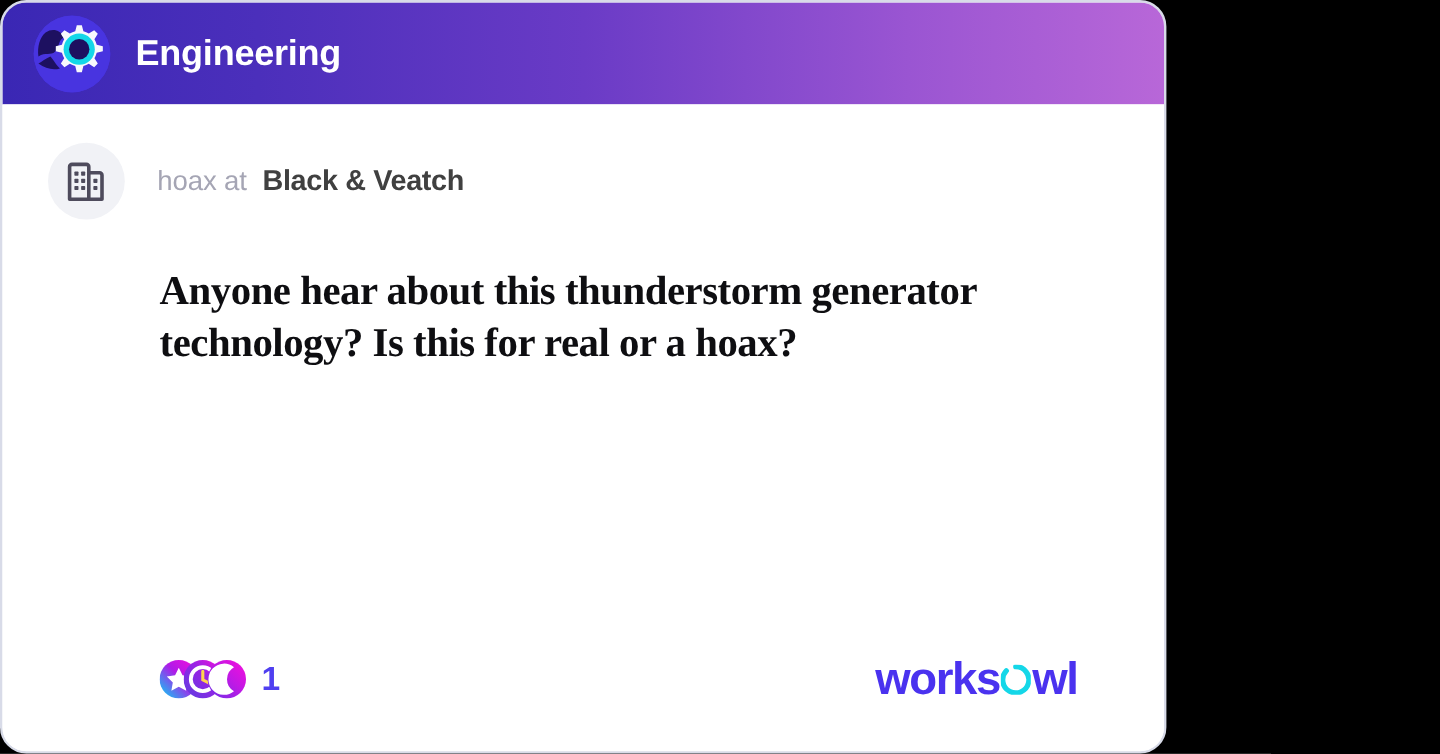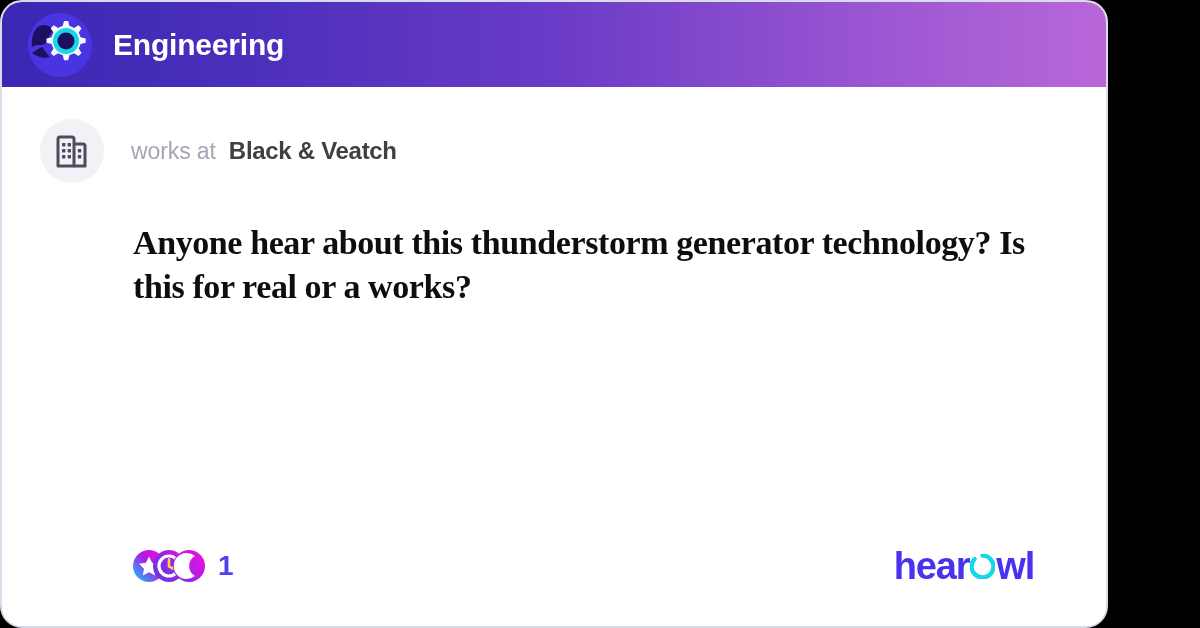--- a/index.html
+++ b/index.html
@@ -8,21 +8,21 @@
     width: 1200px;
     height: 628px;
     background: #000000;
     font-family: "Liberation Sans", sans-serif;
     overflow: hidden;
   }
 
   #card {
     position: absolute;
     left: 0; top: 0;
-    width: 1108px;
+    width: 972px;
     height: 628px;
     border-radius: 22px;
     background: #ffffff;
     border: 2px solid #d8dbe8;
     overflow: hidden;
     display: flex;
     flex-direction: column;
   }
 
   
@@ -213,26 +213,26 @@
             <rect x="9" y="17" width="3.4" height="3.4" rx="0.6"></rect>
             <rect x="14.6" y="17" width="3.4" height="3.4" rx="0.6"></rect>
             <rect x="9" y="23" width="3.4" height="3.4" rx="0.6"></rect>
             <rect x="14.6" y="23" width="3.4" height="3.4" rx="0.6"></rect>
             <rect x="24.8" y="17" width="3.4" height="3.4" rx="0.6"></rect>
             <rect x="24.8" y="23" width="3.4" height="3.4" rx="0.6"></rect>
           </g>
         </svg>
       </div>
       <div class="company-text">
-        <span class="works-at">works at</span>
+        <span class="works-at">hoax at</span>
         <span class="company-name">Black &amp; Veatch</span>
       </div>
     </div>
 
-    <div class="post-text">Anyone hear about this thunderstorm generator technology? Is this for real or a works?</div>
+    <div class="post-text">Anyone hear about this thunderstorm generator technology? Is this for real or a hoax?</div>
 
     <div id="footer">
 
       <div class="reactions">
         <div class="badges">
 
           <span class="badge">
             <svg viewBox="0 0 32 32" xmlns="http://www.w3.org/2000/svg">
               <defs>
                 <linearGradient id="g1" x1="0" y1="1" x2="1" y2="0">
@@ -273,21 +273,21 @@
               <circle cx="16" cy="16" r="16" fill="url(#g3)"></circle>
               <path d="M22 6 a11.5 11.5 0 0 0 0 20 a13 13 0 1 1 0-20 Z" fill="#ffffff"></path>
             </svg>
           </span>
 
         </div>
         <span class="reaction-count">1</span>
       </div>
 
       <div class="brand">
-        <span>hear</span>
+        <span>works</span>
         <span class="brand-o">
           <svg width="25" height="25" viewBox="0 0 25 25" xmlns="http://www.w3.org/2000/svg">
             <path d="M12.5 1.6 a10.9 10.9 0 1 1 -7.9 3.4" fill="none" stroke="#14d7e8" stroke-width="4.4" stroke-linecap="round"></path>
           </svg>
         </span>
         <span>wl</span>
       </div>
 
     </div>
   </div>

